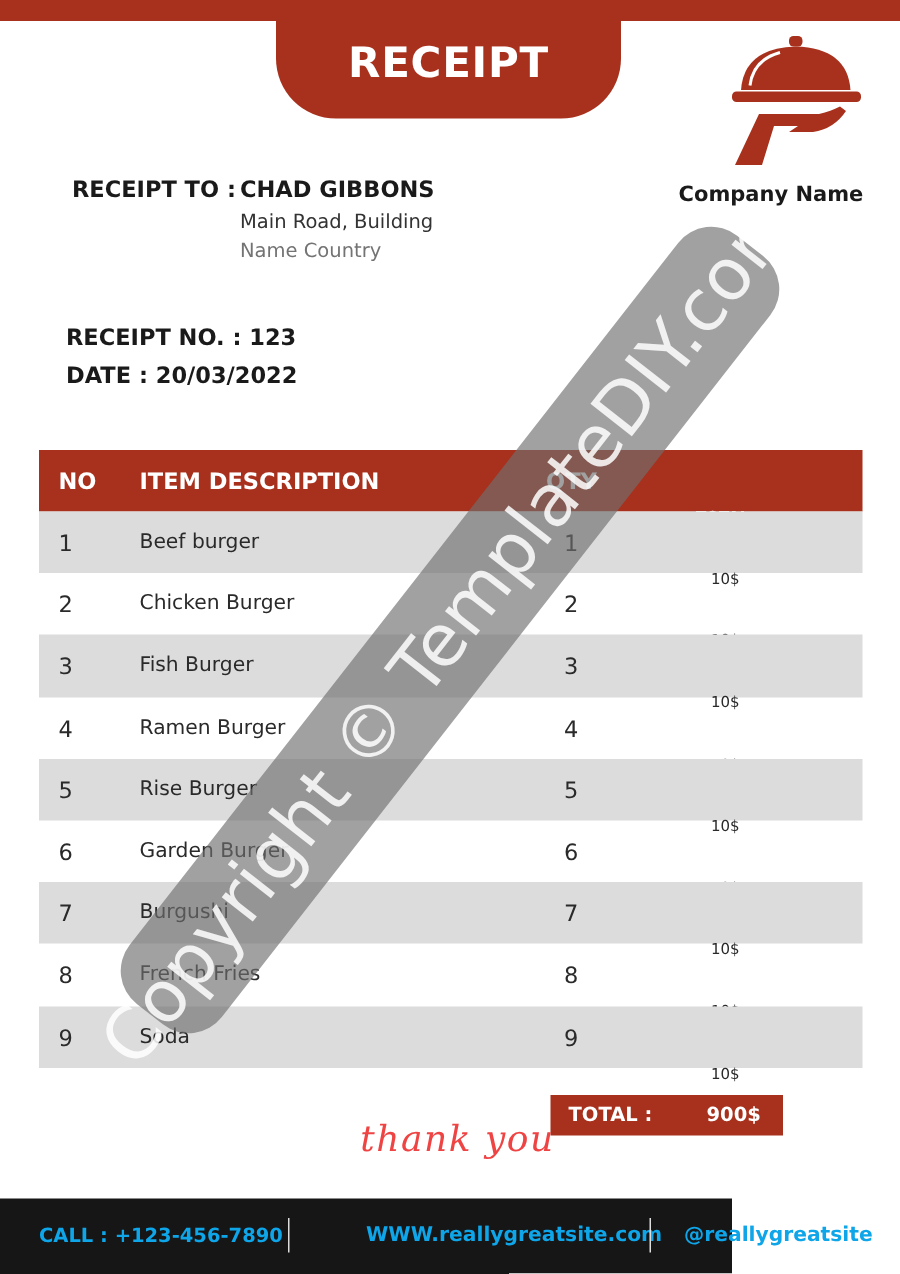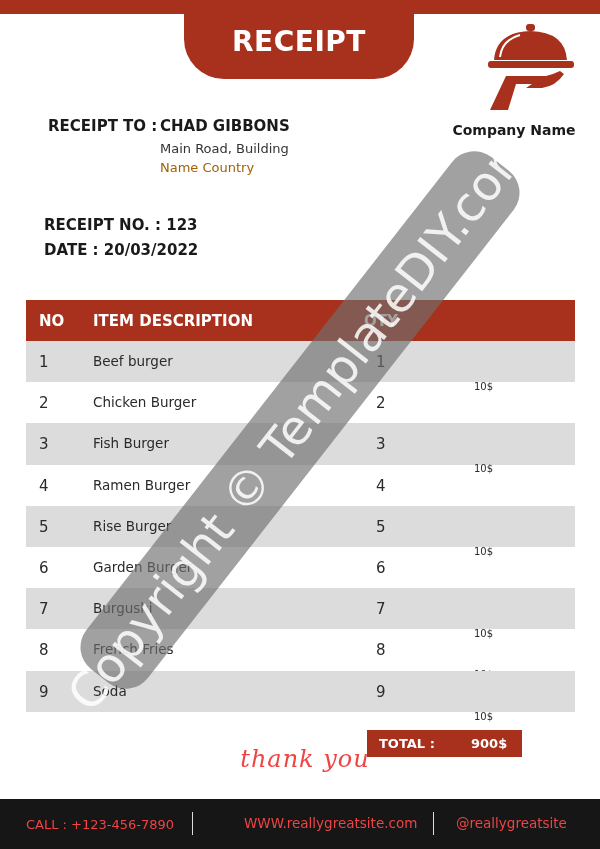--- a/index.html
+++ b/index.html
@@ -13,21 +13,21 @@
     display: flex; align-items: center; justify-content: center;
   }
   .title-pill span { color: #fff; font-weight: bold; font-size: 28px; letter-spacing: 0.5px; font-family: "DejaVu Sans", sans-serif; padding-top: 4px; }
 
   .logo { position: absolute; left: 486px; top: 24px; width: 90px; height: 88px; }
   .company-name { position: absolute; left: 440px; top: 122px; width: 148px; text-align: center; font-weight: bold; font-size: 14px; color: #1a1a1a; }
 
   .receipt-to-label { position: absolute; left: 48px; top: 117px; font-weight: bold; font-size: 15px; }
   .customer-name { position: absolute; left: 160px; top: 117px; font-weight: bold; font-size: 15px; }
   .addr1 { position: absolute; left: 160px; top: 141px; font-size: 13px; color: #333; }
-  .addr2 { position: absolute; left: 160px; top: 160px; font-size: 13px; color: #a16207; }
+  .addr2 { position: absolute; left: 160px; top: 160px; font-size: 13px; color: #737373; }
 
   .receipt-no { position: absolute; left: 44px; top: 216px; font-weight: bold; font-size: 15px; }
   .receipt-date { position: absolute; left: 44px; top: 241px; font-weight: bold; font-size: 15px; }
 
   .table { position: absolute; left: 26px; top: 300px; width: 549px; }
   .thead { height: 41px; background: #a8311d; color: #fff; font-weight: bold; font-size: 15px; position: relative; }
   .thead span { position: absolute; top: 12px; }
   .row { height: 41.2px; position: relative; font-size: 13.5px; color: #2a2a2a; }
   .row.alt { background: #dcdcdc; }
   .row span { position: absolute; top: 12px; }
@@ -39,21 +39,21 @@
   .thead .c-desc { left: 67px; }
   .thead .c-qty { left: 338px; }
   .thead .c-total { left: 438px; }
 
   .total-box { position: absolute; left: 367px; top: 714px; width: 155px; height: 27px; background: #a8311d; color: #fff; font-weight: bold; font-size: 13px; margin-top: 16px; }
   .total-box .lbl { position: absolute; left: 12px; top: 6px; }
   .total-box .val { position: absolute; left: 104px; top: 6px; }
 
   .thank-you { position: absolute; left: 230px; top: 745px; width: 150px; text-align: center; font-family: "DejaVu Serif", serif; font-style: italic; font-size: 24px; color: #ef4444; letter-spacing: 1px; }
 
-  .footer { position: absolute; left: 0; top: 799px; width: 600px; height: 50px; background: #161616; color: #ef4444; font-weight: normal; font-size: 13px; }
+  .footer { position: absolute; left: 0; top: 799px; width: 488px; height: 50px; background: #161616; color: #0ea5e9; font-weight: bold; font-size: 13px; }
   .footer .call { position: absolute; left: 26px; top: 18px; }
   .footer .web { position: absolute; left: 212px; top: 16px; font-size: 13.5px; margin-left: 32px; }
   .footer .social { position: absolute; left: 456px; top: 16px; font-size: 13.5px; }
   .footer .sep { position: absolute; top: 13px; width: 1px; height: 23px; background: #ddd; }
 
   .watermark {
     position: absolute; left: 300px; top: 420px; width: 650px; height: 78px;
     transform: translate(-50%, -50%) rotate(-52deg);
     background: rgba(110,110,110,0.65); border-radius: 28px;
     display: flex; align-items: center; justify-content: center;

